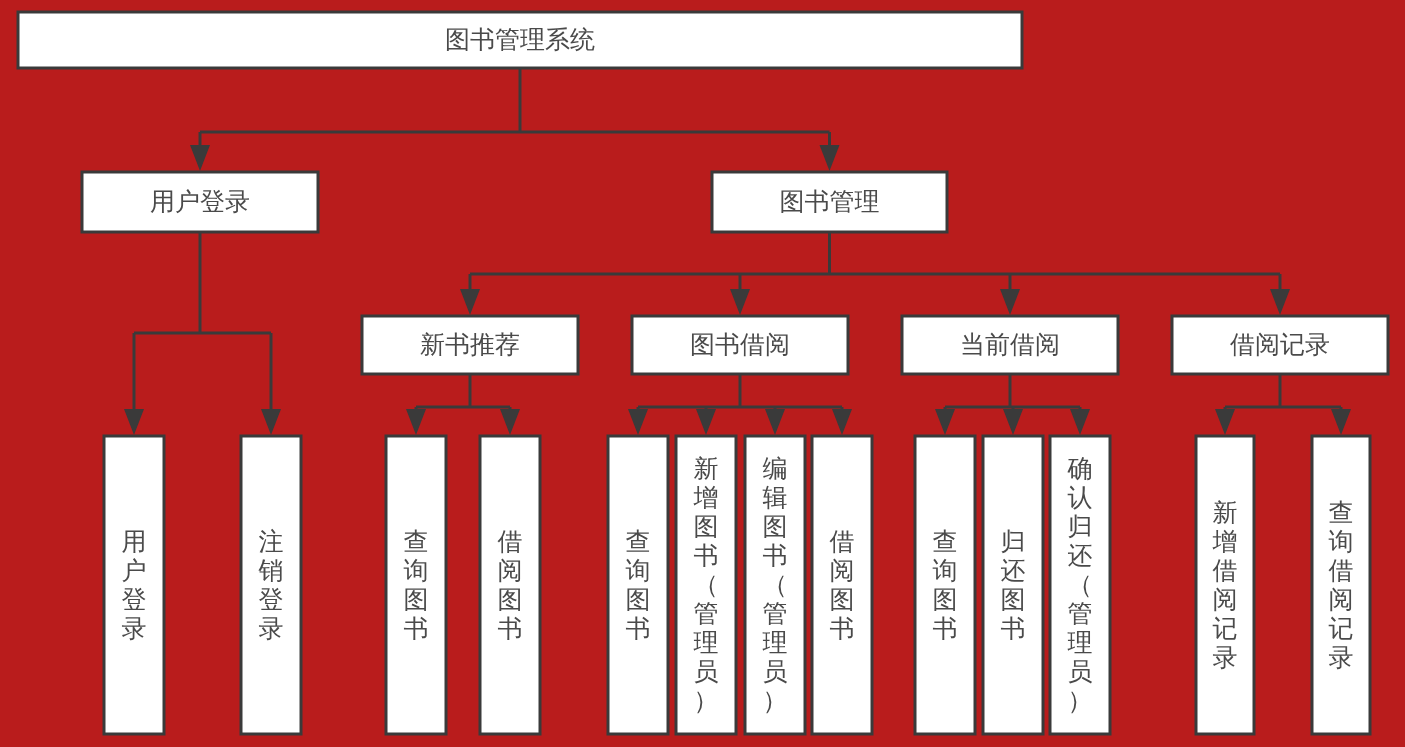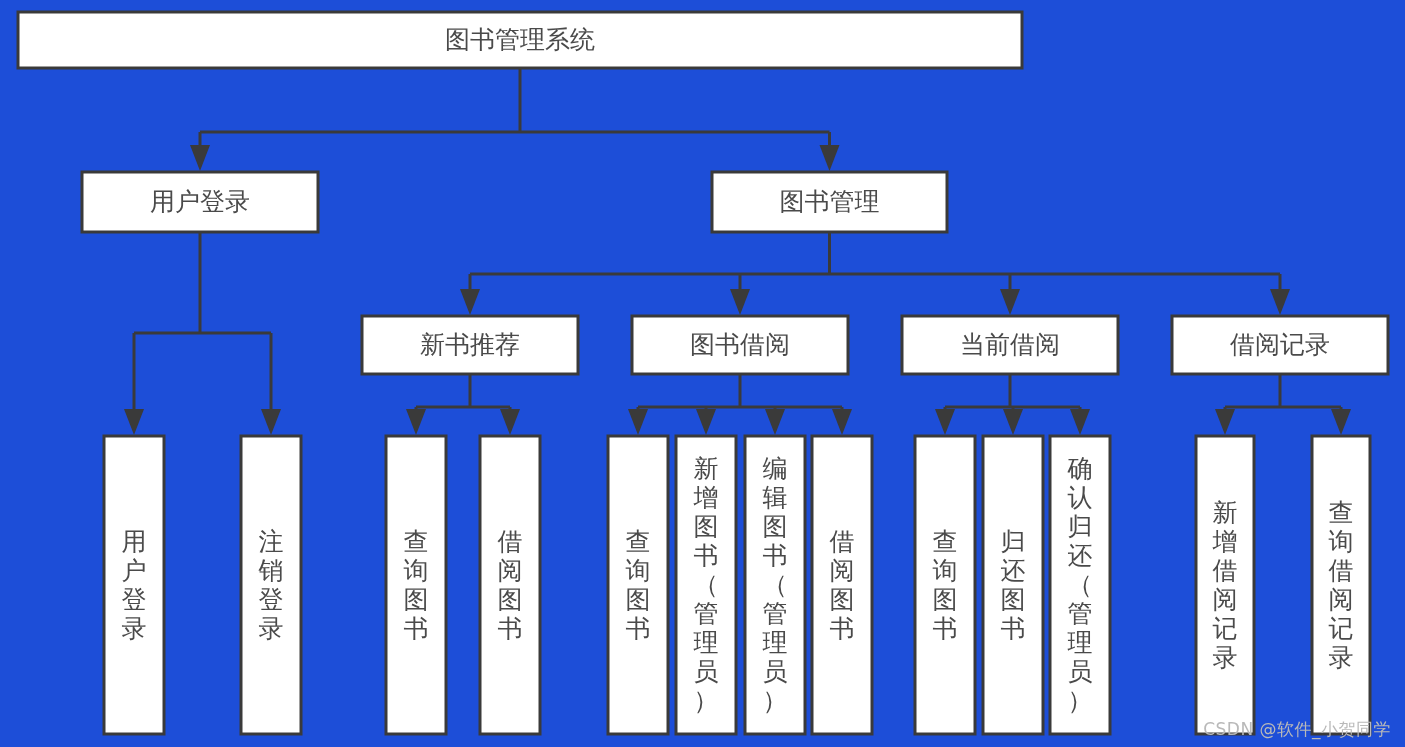--- a/index.html
+++ b/index.html
@@ -8,21 +8,21 @@
     padding: 0;
     background: #ffffff;
   }
   body {
     font-family: "DejaVu Sans", "Liberation Sans", sans-serif;
   }
   #diagram-root {
     position: relative;
     width: 1405px;
     height: 747px;
-    background: #1d4ed8;
+    background: #b91c1c;
     overflow: hidden;
   }
   svg.diagram-canvas {
     position: absolute;
     top: 0;
     left: 0;
     width: 1405px;
     height: 747px;
     display: block;
   }
@@ -216,14 +216,13 @@
         <g>
           <rect class="node-box" x="1196" y="436" width="58" height="298"></rect>
           <text class="node-label-vertical" x="1225" y="520.62"><tspan x="1225" dy="0">新</tspan><tspan x="1225" dy="29">增</tspan><tspan x="1225" dy="29">借</tspan><tspan x="1225" dy="29">阅</tspan><tspan x="1225" dy="29">记</tspan><tspan x="1225" dy="29">录</tspan></text>
         </g>
         <g>
           <rect class="node-box" x="1312" y="436" width="58" height="298"></rect>
           <text class="node-label-vertical" x="1341" y="520.62"><tspan x="1341" dy="0">查</tspan><tspan x="1341" dy="29">询</tspan><tspan x="1341" dy="29">借</tspan><tspan x="1341" dy="29">阅</tspan><tspan x="1341" dy="29">记</tspan><tspan x="1341" dy="29">录</tspan></text>
         </g>
       </g>
   </svg>
-  <div class="watermark-text">CSDN @软件_小贺同学</div>
 </div>
 
 </body></html>

